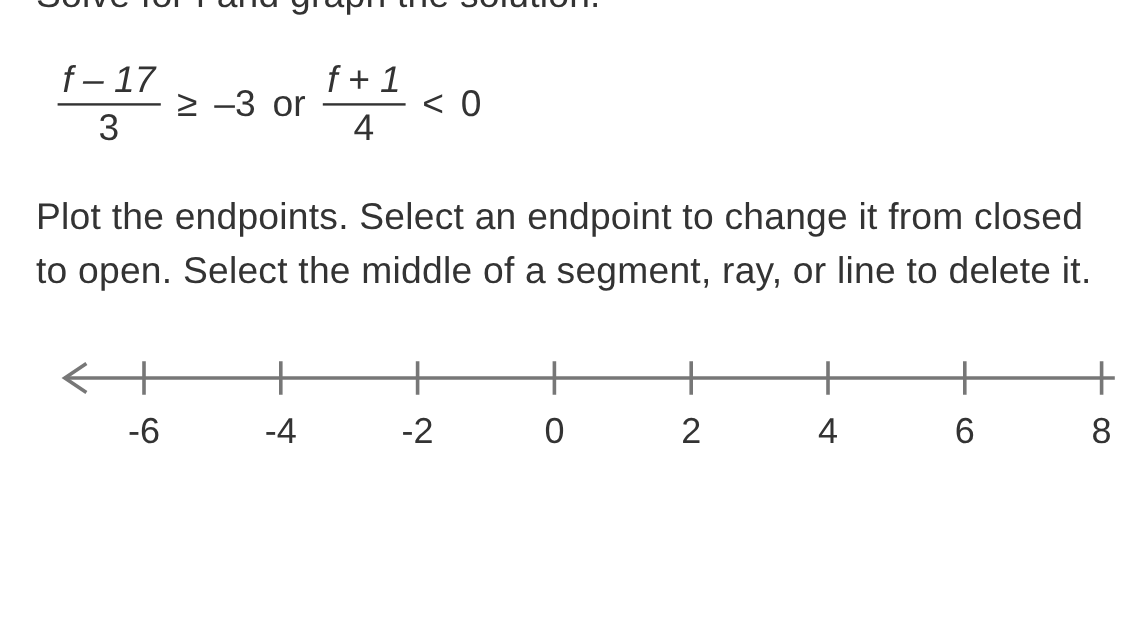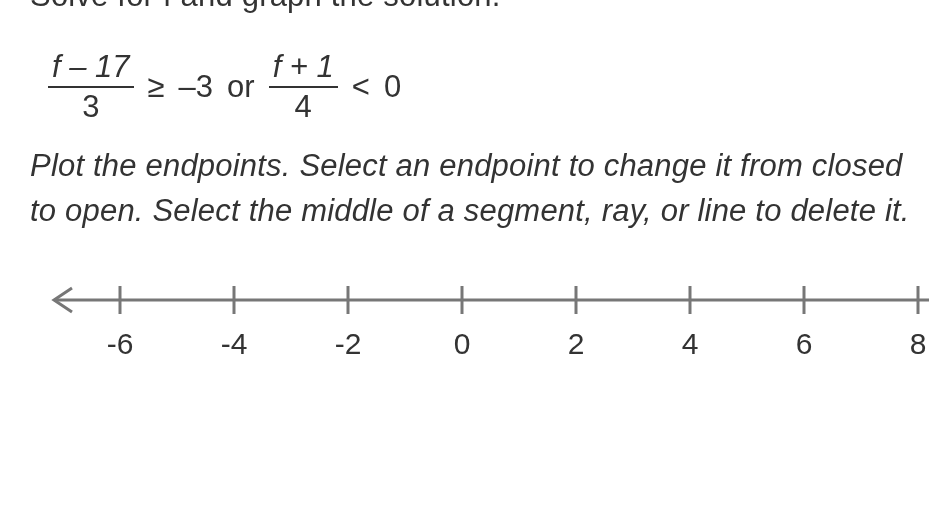--- a/index.html
+++ b/index.html
@@ -44,22 +44,21 @@
   .frac .bar {
     border-top: 2.5px solid #333;
     width: 100%;
     margin: 2px 0;
   }
   .frac .num { font-style: italic; }
   .frac .num .var { font-style: italic; }
   .frac .den { font-style: normal; }
   .instruction {
     font-size: 31px;
-    font-style: italic;
-    margin-top: 20px;
+    margin-top: 35px;
     line-height: 1.45;
     letter-spacing: 0.2px;
   }
   .number-line-wrap {
     margin-top: 44px;
     margin-left: 4px;
   }
   svg { display: block; }
   .tick-label {
     font-size: 30px;

